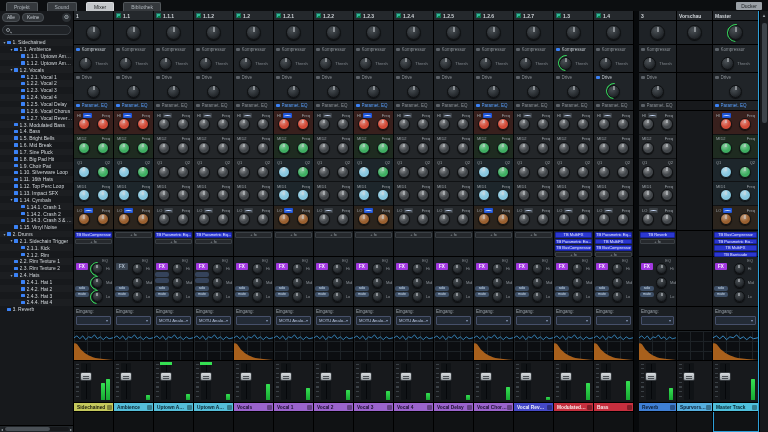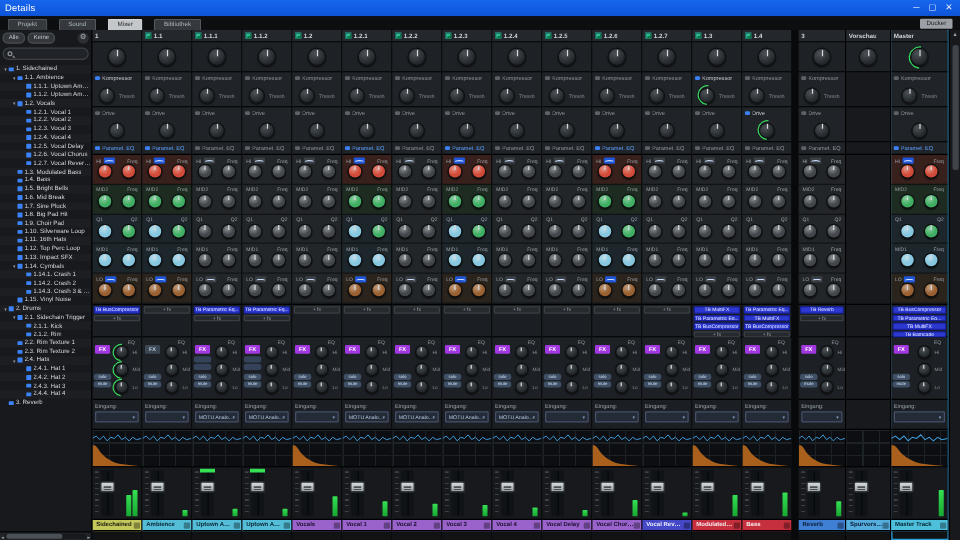--- a/index.html
+++ b/index.html
@@ -150,28 +150,20 @@
   .vscroll{width:9px;flex:0 0 9px;margin-left:auto;background:#17191c;border-left:1px solid #000;
     display:flex;flex-direction:column;align-items:center;}
   .vs-arrow{font-size:5px;color:#9aa2a8;line-height:8px;}
   .vs-handle{width:5px;height:100px;margin-top:4px;background:#3e444a;border-radius:2px;}
 </style>
 </head>
 <body>
 
 <div class="app">
 
-  <div class="titlebar">
-    <span class="tb-title">Details</span>
-    <span class="wc">
-      <span>─</span>
-      <span>▢</span>
-      <span>✕</span>
-    </span>
-  </div>
 
   <div class="tabrow">
     <div id="tabs">
         <div class="tab">Projekt</div>
         <div class="tab">Sound</div>
         <div class="tab active">Mixer</div>
         <div class="tab">Bibliothek</div>
       </div>
     <div class="ducker">Ducker</div>
   </div>

